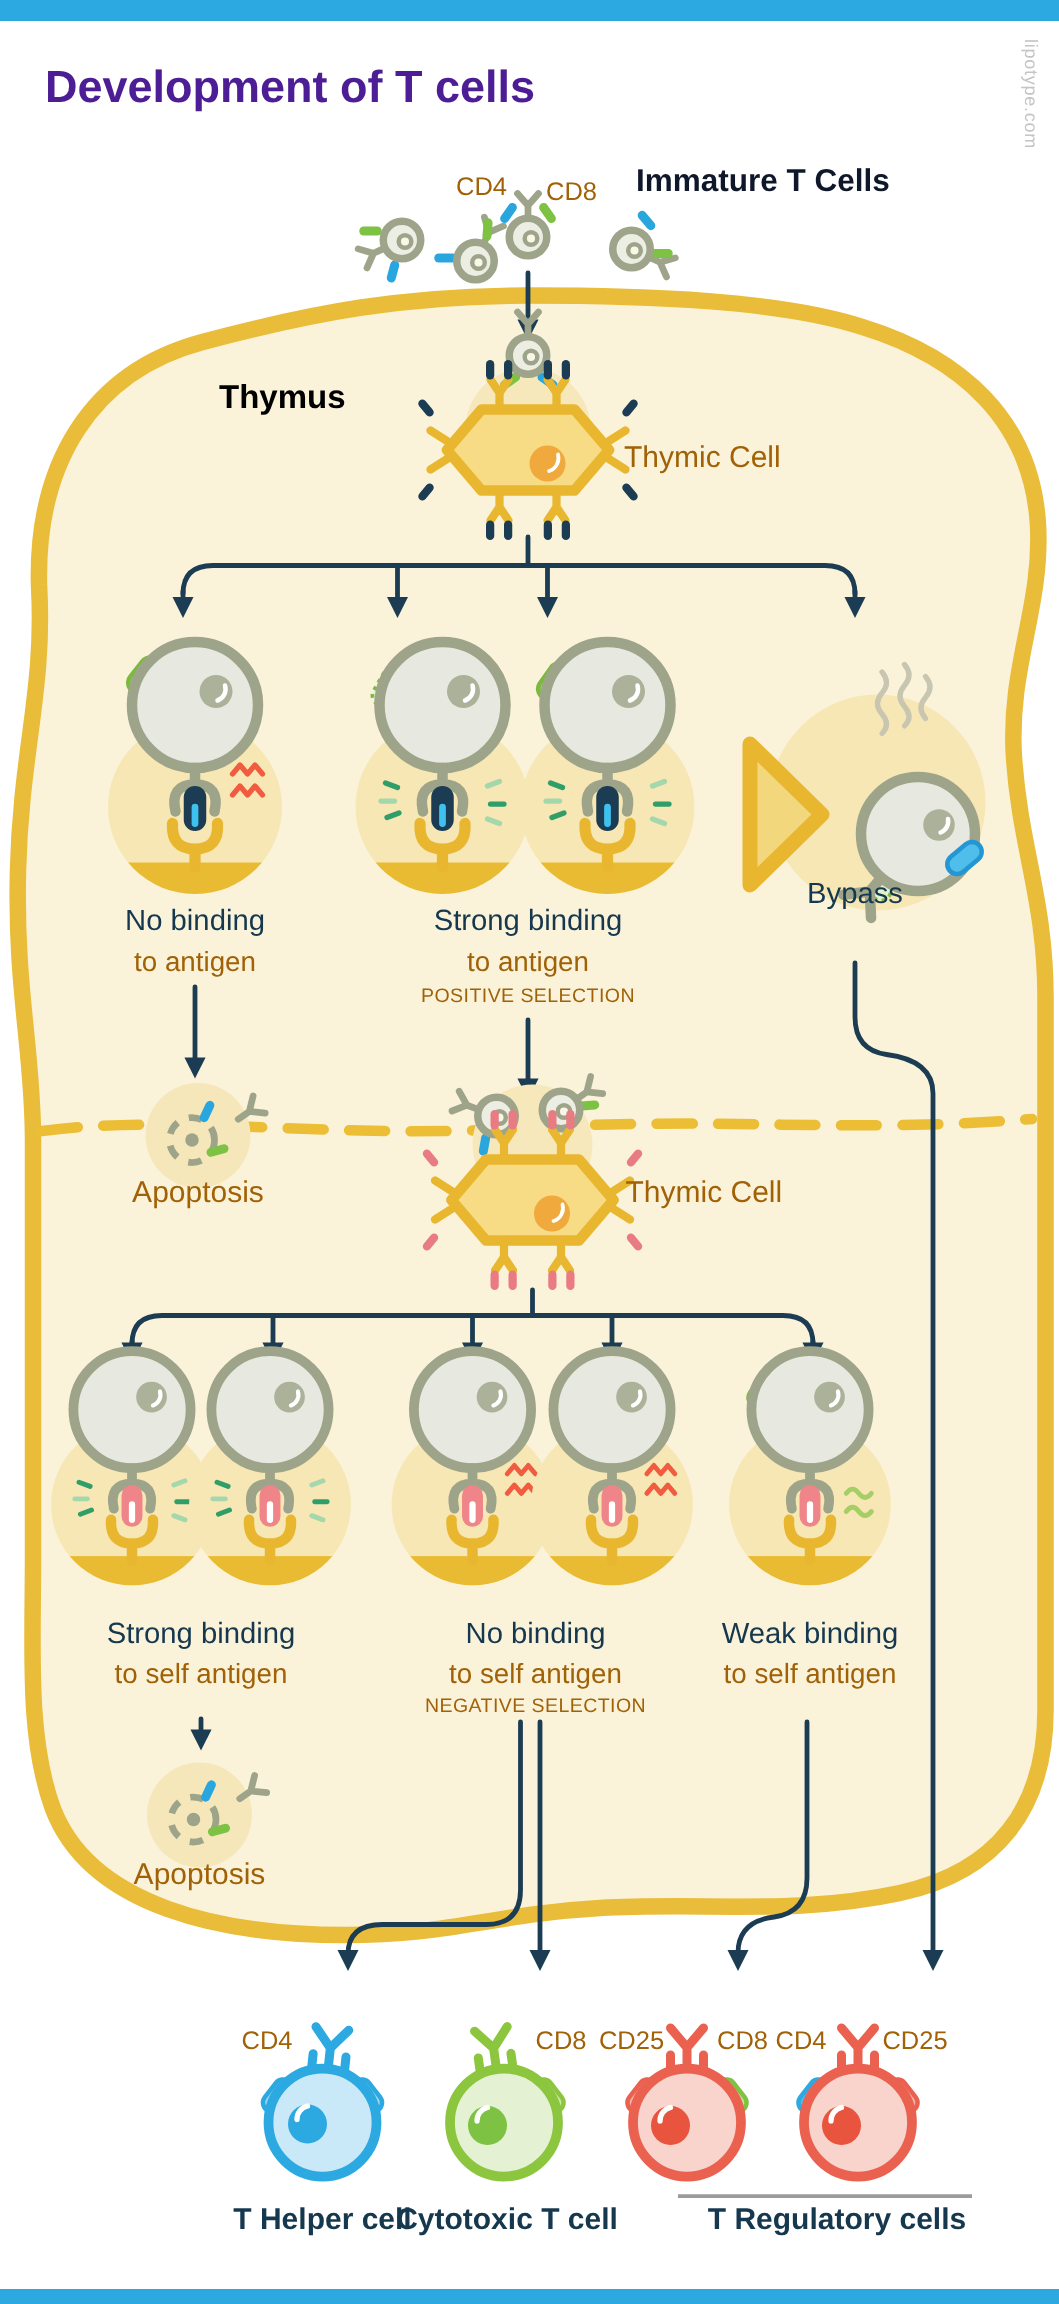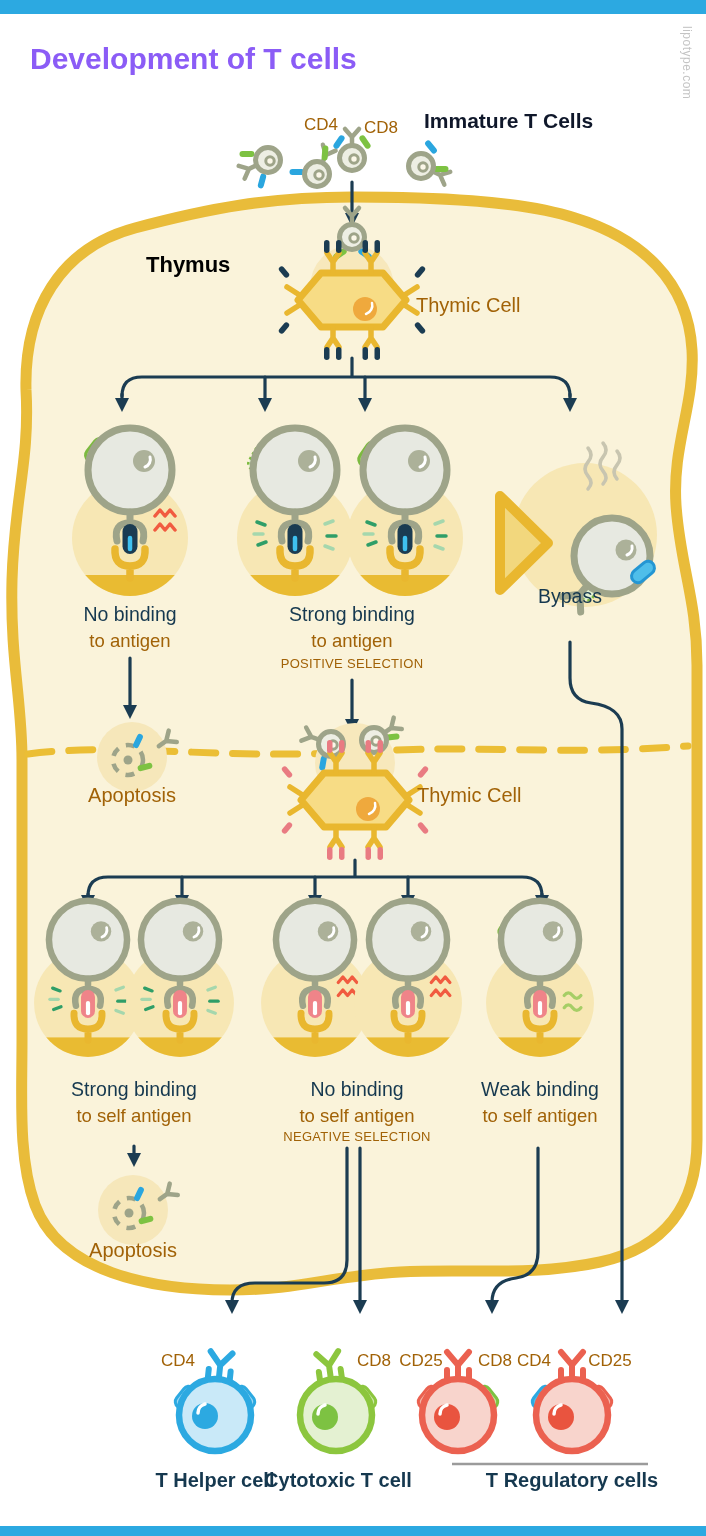--- a/index.html
+++ b/index.html
@@ -3,21 +3,21 @@
 <meta charset="utf-8">
 <style>
   html,body{margin:0;padding:0;background:#fff}
   .stage{position:relative;width:706px;height:1536px;background:#fff;overflow:hidden;
          font-family:"Liberation Sans",sans-serif}
   .bar{position:absolute;left:0;width:706px;background:#2CA9E1}
   .bar.top{top:0;height:14px}
   .bar.bottom{bottom:0;height:10px}
   svg.canvas{position:absolute;left:0;top:0}
   .title{position:absolute;left:30px;top:40px;font-weight:bold;font-size:30px;
-         line-height:37px;color:#8b5cf6}
+         line-height:37px;color:#4c1d95}
   .wm{position:absolute;left:680px;top:26px;writing-mode:vertical-rl;font-size:12px;
       color:#C4C4C4;letter-spacing:.5px}
   .lbl{position:absolute;white-space:nowrap;color:#a16207;font-size:18.5px;line-height:1}
   .c{transform:translateX(-50%)}
   .b{font-weight:normal;color:#15384F;font-size:19.5px}
   .b2{font-weight:bold;color:#0f172a;font-size:21px}
   .b3{font-weight:bold;color:#000000;font-size:22px}
   .sm{font-size:13px;letter-spacing:.3px}
   .cd{font-size:17px}
   .nm{font-weight:bold;color:#15384F;font-size:20px}
@@ -362,15 +362,15 @@
 
 <div class="lbl cd c" style="left:178px;top:1352px">CD4</div>
 <div class="lbl cd c" style="left:374px;top:1352px">CD8</div>
 <div class="lbl cd c" style="left:421px;top:1352px">CD25</div>
 <div class="lbl cd c" style="left:495px;top:1352px">CD8</div>
 <div class="lbl cd c" style="left:534px;top:1352px">CD4</div>
 <div class="lbl cd c" style="left:610px;top:1352px">CD25</div>
 
 <div class="lbl nm c" style="left:215px;top:1470px">T Helper cell</div>
 <div class="lbl nm c" style="left:338px;top:1470px">Cytotoxic T cell</div>
-<div class="lbl nm c" style="left:572px;top:1470px">T Regulatory cells</div>
+<div class="lbl nm c" style="left:558px;top:1470px">T Regulatory cells</div>
 
 </div>
 
 </body></html>

